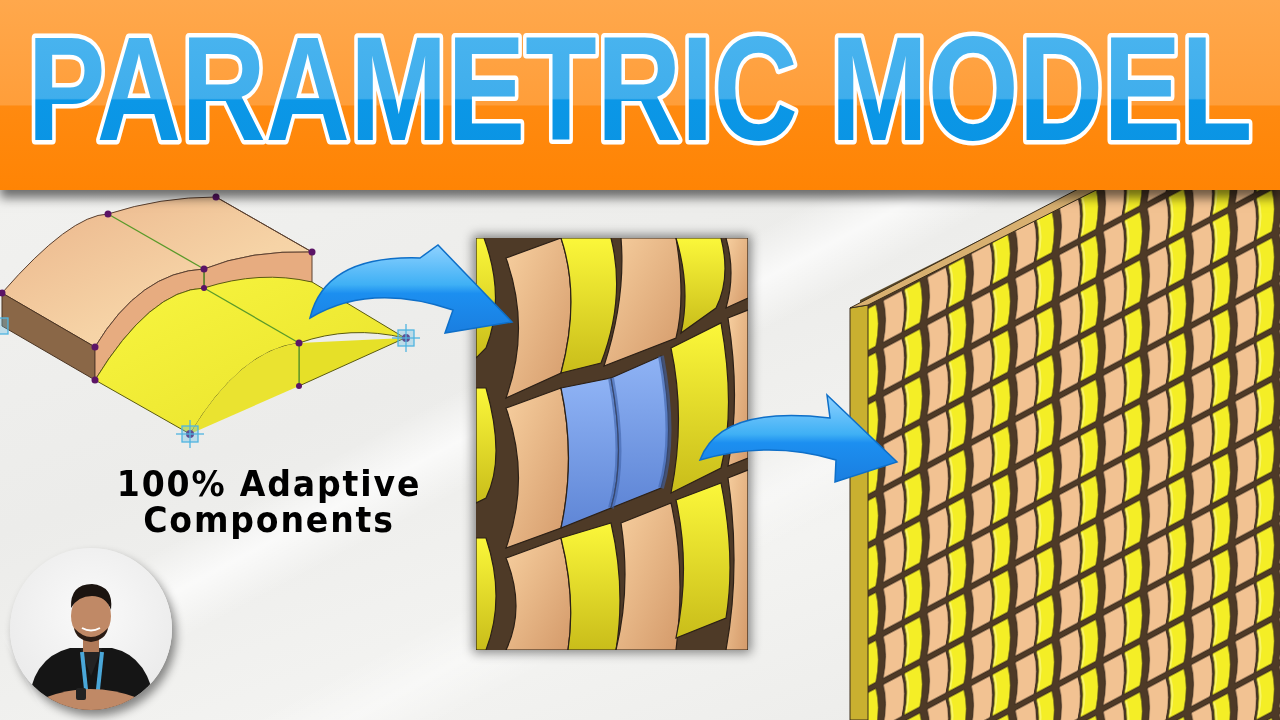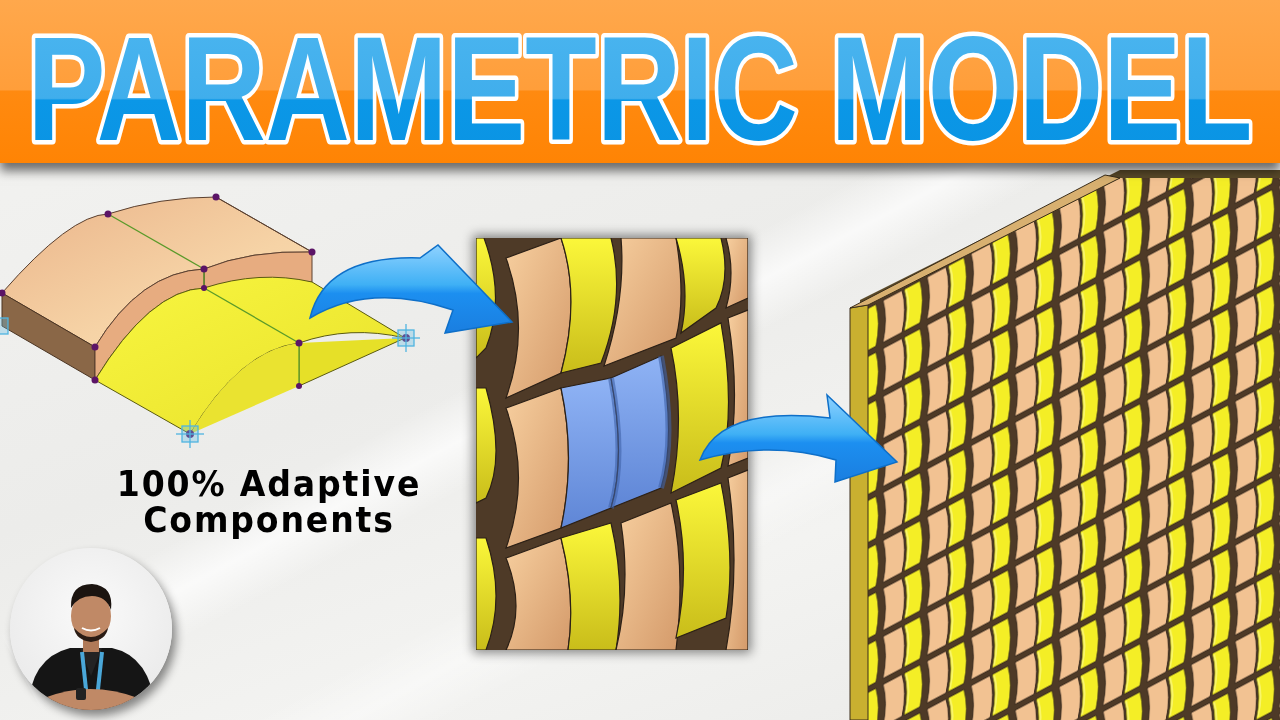--- a/index.html
+++ b/index.html
@@ -7,21 +7,21 @@
     width: 1280px; height: 720px; overflow: hidden; position: relative;
     background: linear-gradient(160deg, #f4f4f2 0%, #ececea 45%, #f3f3f1 70%, #e9e9e7 100%);
     font-family: "Liberation Sans", sans-serif;
   }
   .bg-streak {
     position: absolute; width: 1400px; height: 90px; left: -60px;
     background: linear-gradient(180deg, rgba(255,255,255,0) 0%, rgba(255,255,255,0.7) 50%, rgba(255,255,255,0) 100%);
     transform: rotate(-28deg);
   }
   .banner {
-    position: absolute; left: 0; top: 0; width: 1280px; height: 163px;
+    position: absolute; left: 0; top: 0; width: 1280px; height: 190px;
     background: linear-gradient(180deg, #ffa84c 0%, #ff9e3a 55%, #ff8a10 56%, #ff8404 100%);
     box-shadow: 0 8px 10px rgba(0,0,0,0.55);
     z-index: 5;
   }
   .banner-title {
     position: absolute; left: 0; top: 8px; width: 1280px; height: 150px;
   }
   .banner-title svg { display: block; }
   .tagline {
     position: absolute; left: 108px; top: 466px; width: 350px;

